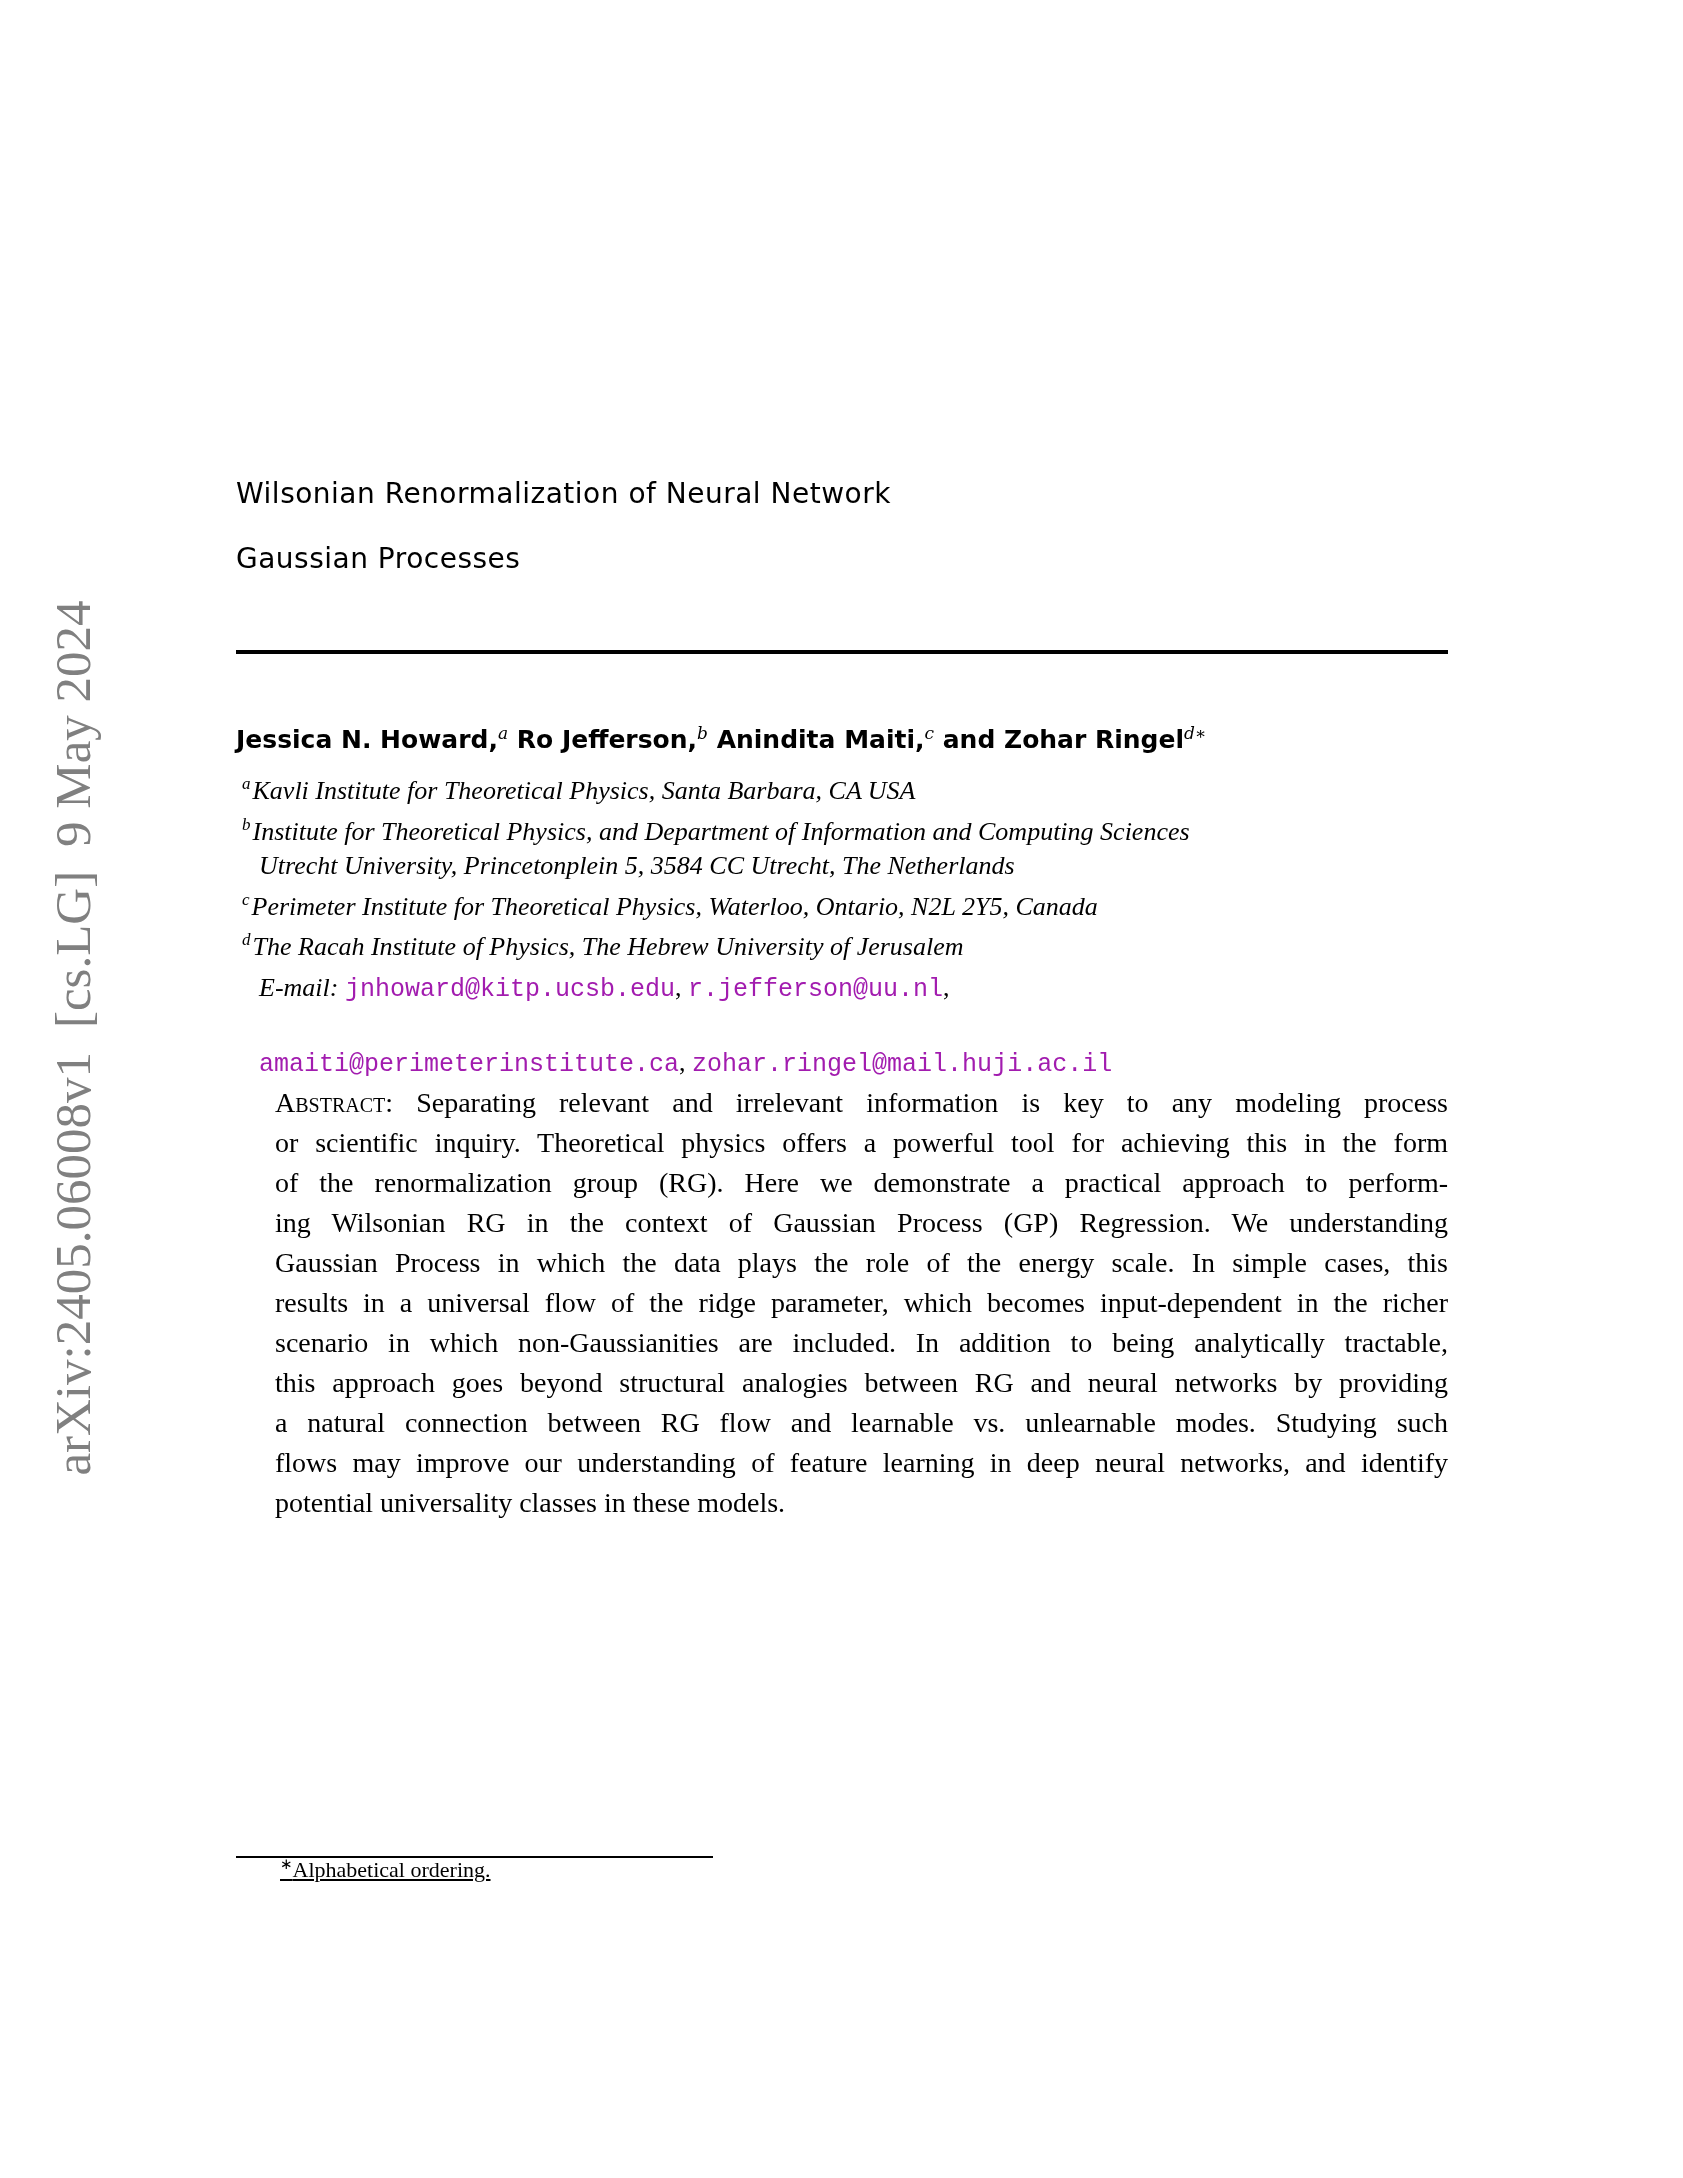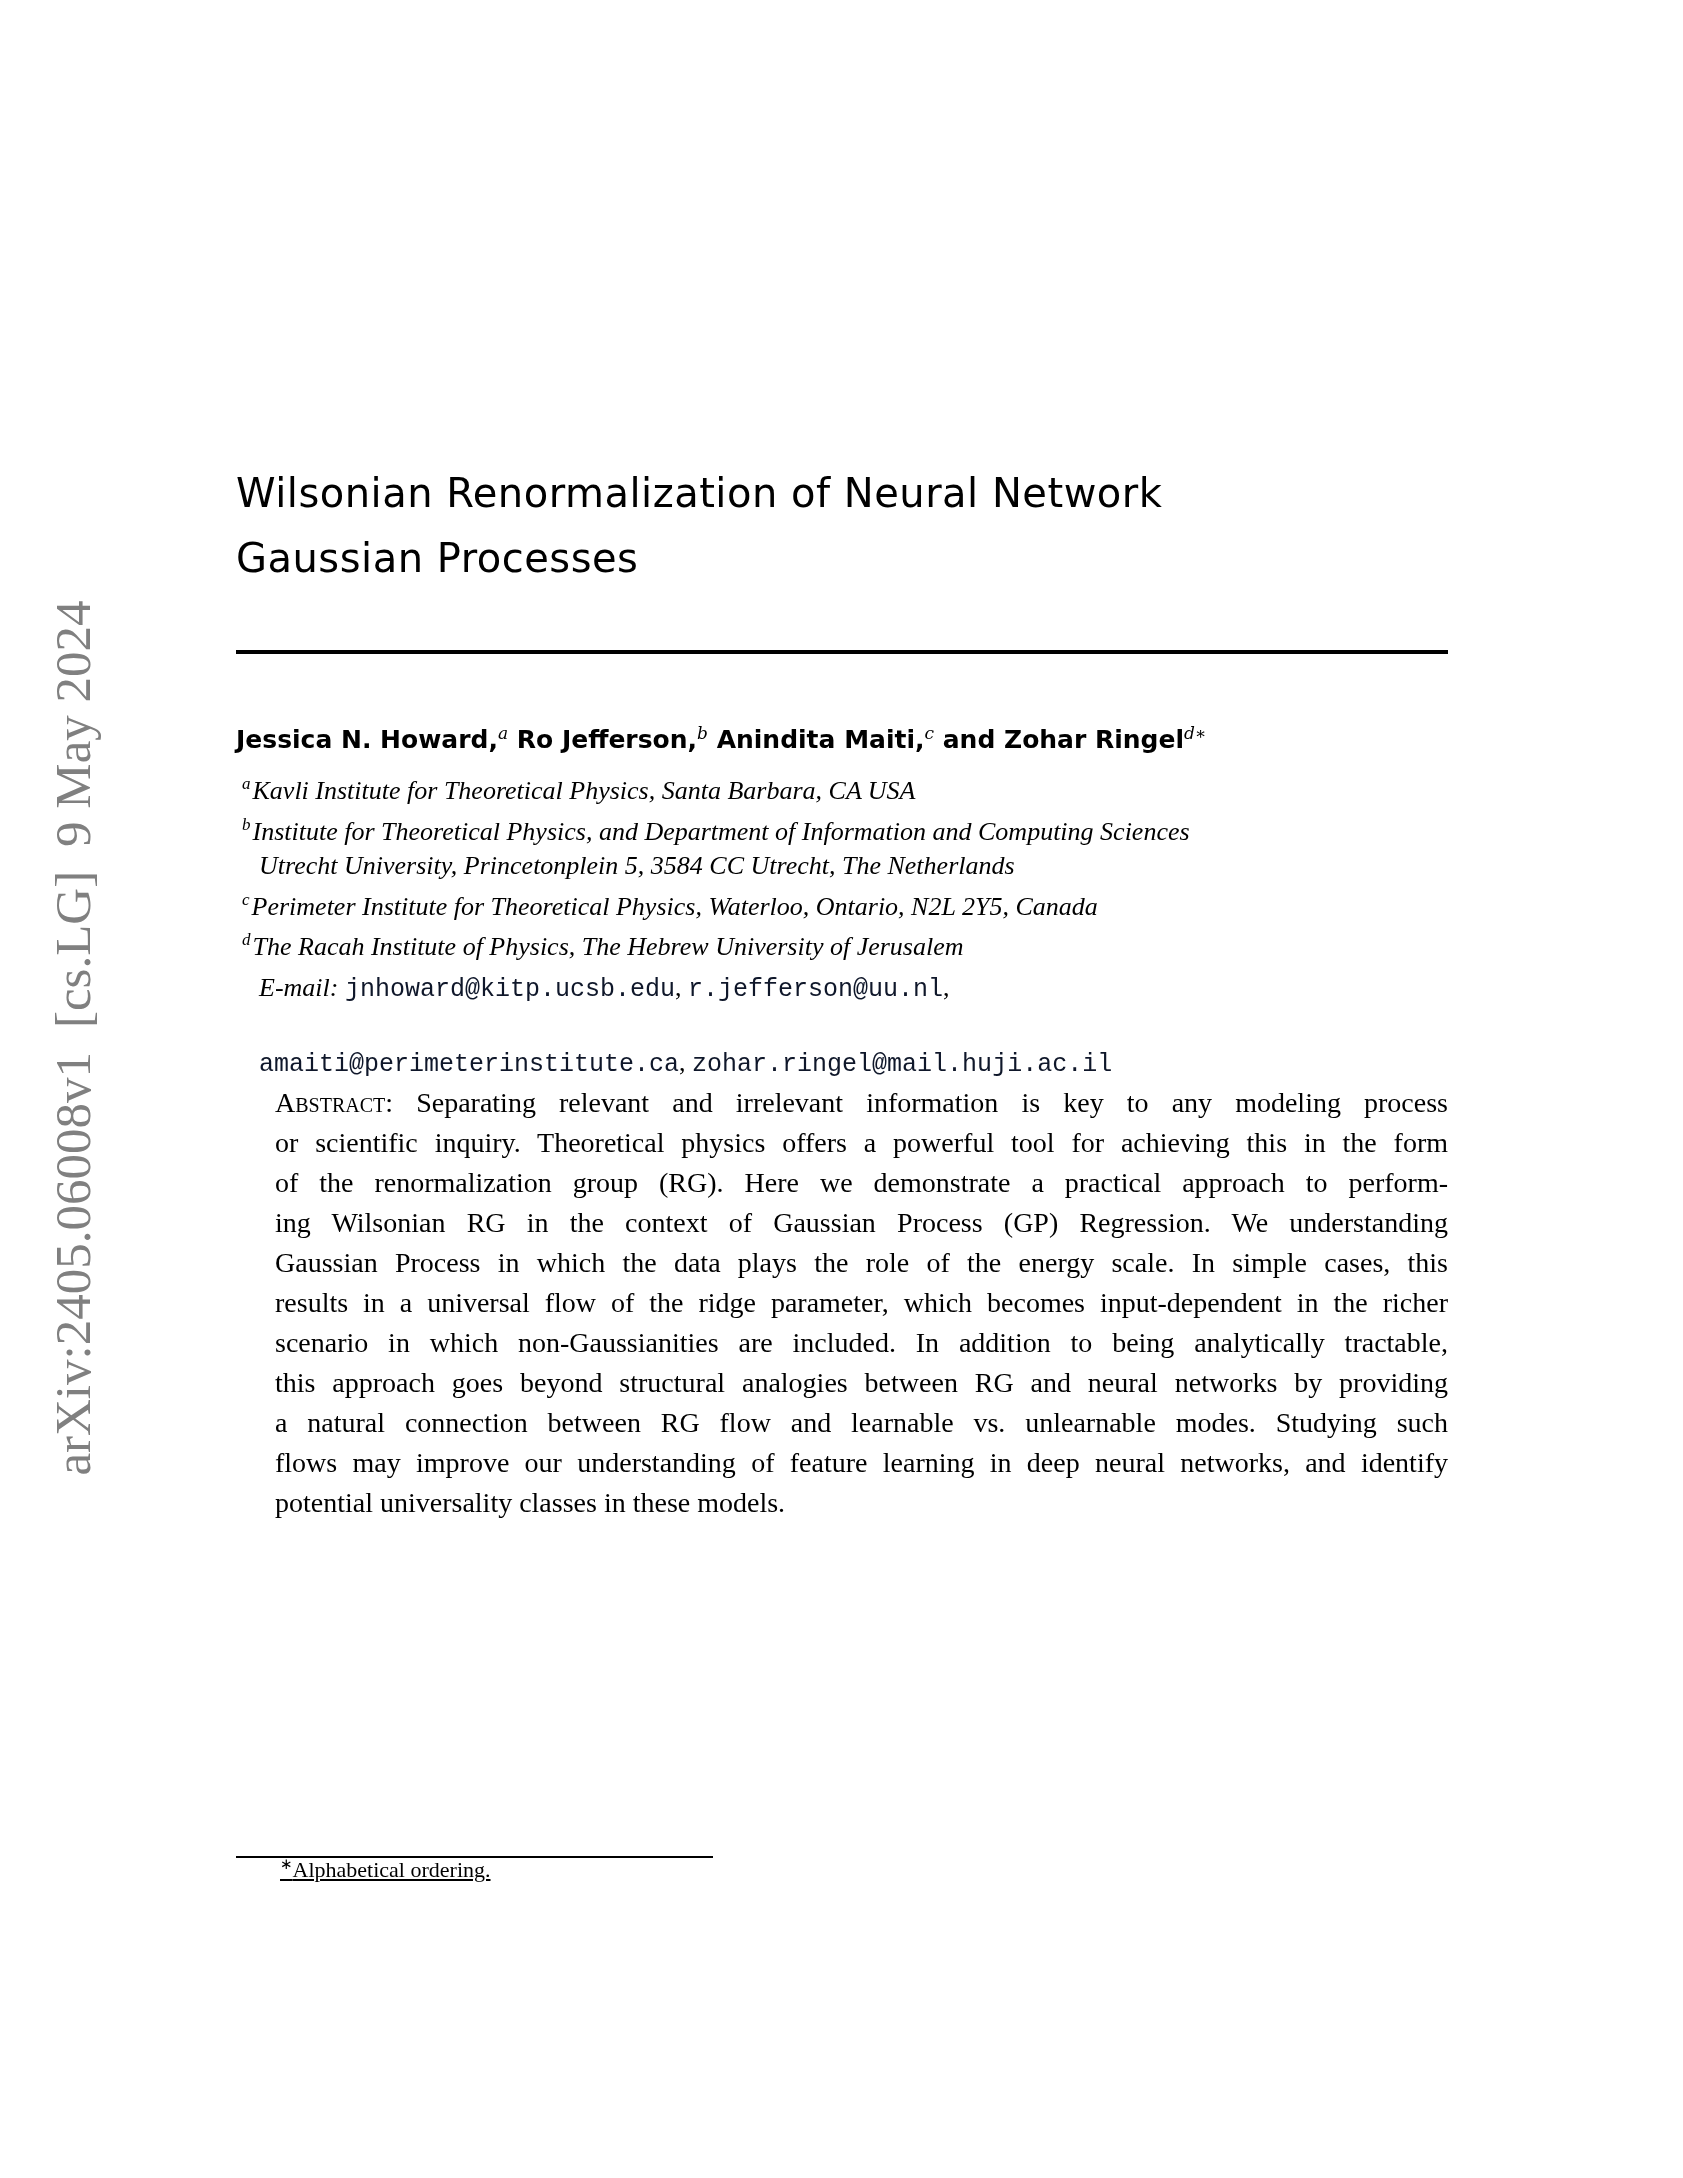--- a/index.html
+++ b/index.html
@@ -10,21 +10,21 @@
     transform: translate(-50%, -50%) rotate(-90deg);
     white-space: nowrap;
     font-family: "Liberation Serif", serif;
     font-size: 51px;
     color: #808080;
     letter-spacing: 0px;
   }
   .stamp span { margin-right: 24px; }
   .title {
     position: absolute; left: 236px; top: 461px; width: 1212px;
-    font-family: "DejaVu Sans", sans-serif; font-size: 40px; line-height: 65px;
+    font-family: "DejaVu Sans", sans-serif; font-size: 28px; line-height: 65px;
     font-weight: normal; letter-spacing: 0.5px;
   }
   .title-rule {
     position: absolute; left: 236px; top: 650px; width: 1212px; height: 4px; background: #000;
   }
   .authors {
     position: absolute; left: 236px; top: 723px; width: 1212px;
     font-family: "DejaVu Sans", sans-serif; font-size: 25px; font-weight: bold; white-space: nowrap;
   }
   .authors sup { font-family: "DejaVu Serif", serif; font-style: italic; font-weight: normal; font-size: 17px; }
@@ -32,21 +32,21 @@
     position: absolute; left: 242px; width: 1212px;
     font-family: "Liberation Serif", serif; font-style: italic; font-size: 26px; white-space: nowrap;
   }
   .aff sup { font-size: 17px; margin-right: 2px; }
   .aff.indent { left: 259px; }
   .email-line {
     position: absolute; left: 259px;
     font-family: "Liberation Serif", serif; font-size: 26px; white-space: nowrap;
   }
   .email-line .lbl { font-style: italic; }
-  .email-line a { color: #0f172a; text-decoration: none; font-family: "Liberation Mono", monospace; font-size: 25px; }
+  .email-line a { color: #a21caf; text-decoration: none; font-family: "Liberation Mono", monospace; font-size: 25px; }
   .abstract {
     position: absolute; left: 236px; top: 1083px; width: 1212px;
     font-family: "Liberation Serif", serif; font-size: 28px; line-height: 40px;
     text-align: justify;
   }
   .abstract .line { display: block; text-align: justify; text-align-last: justify; white-space: nowrap; margin-left: 39px; }
   .abstract .line.last { text-align-last: left; }
   .abstract .label { font-variant: small-caps; }
   .fn-rule { position: absolute; left: 236px; top: 1856px; width: 477px; height: 1.5px; background: #000; }
   .footnote {

